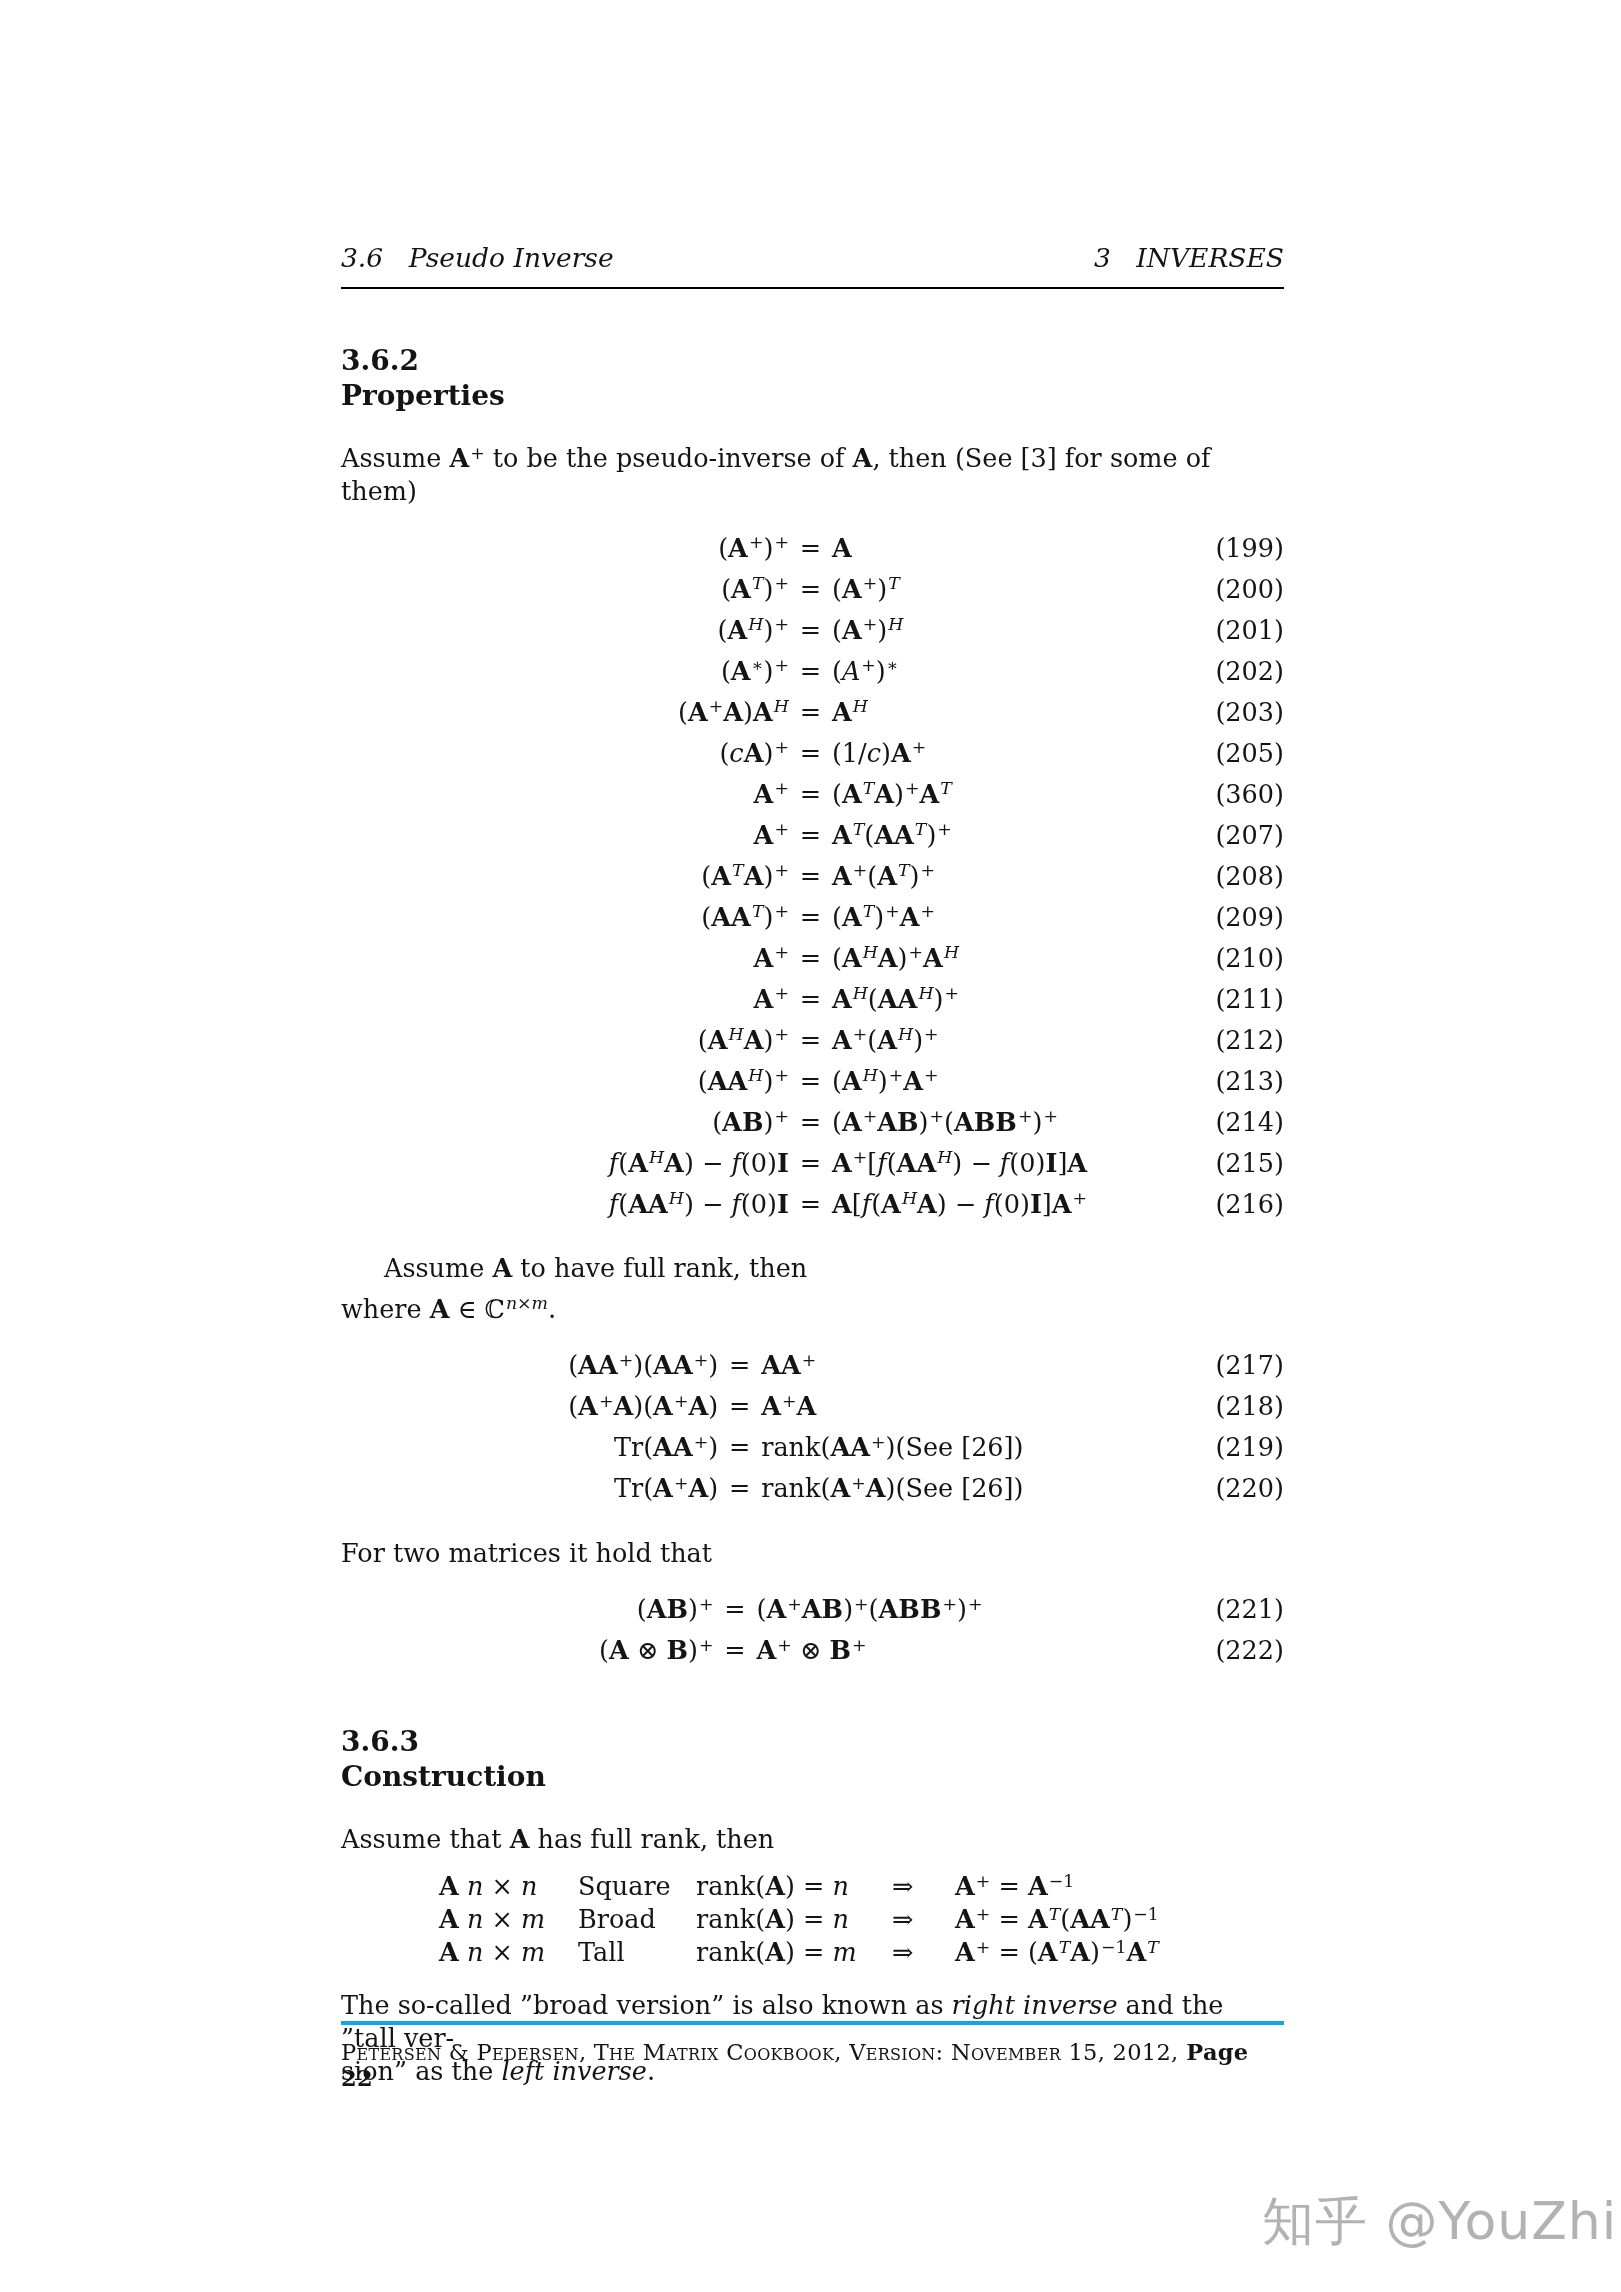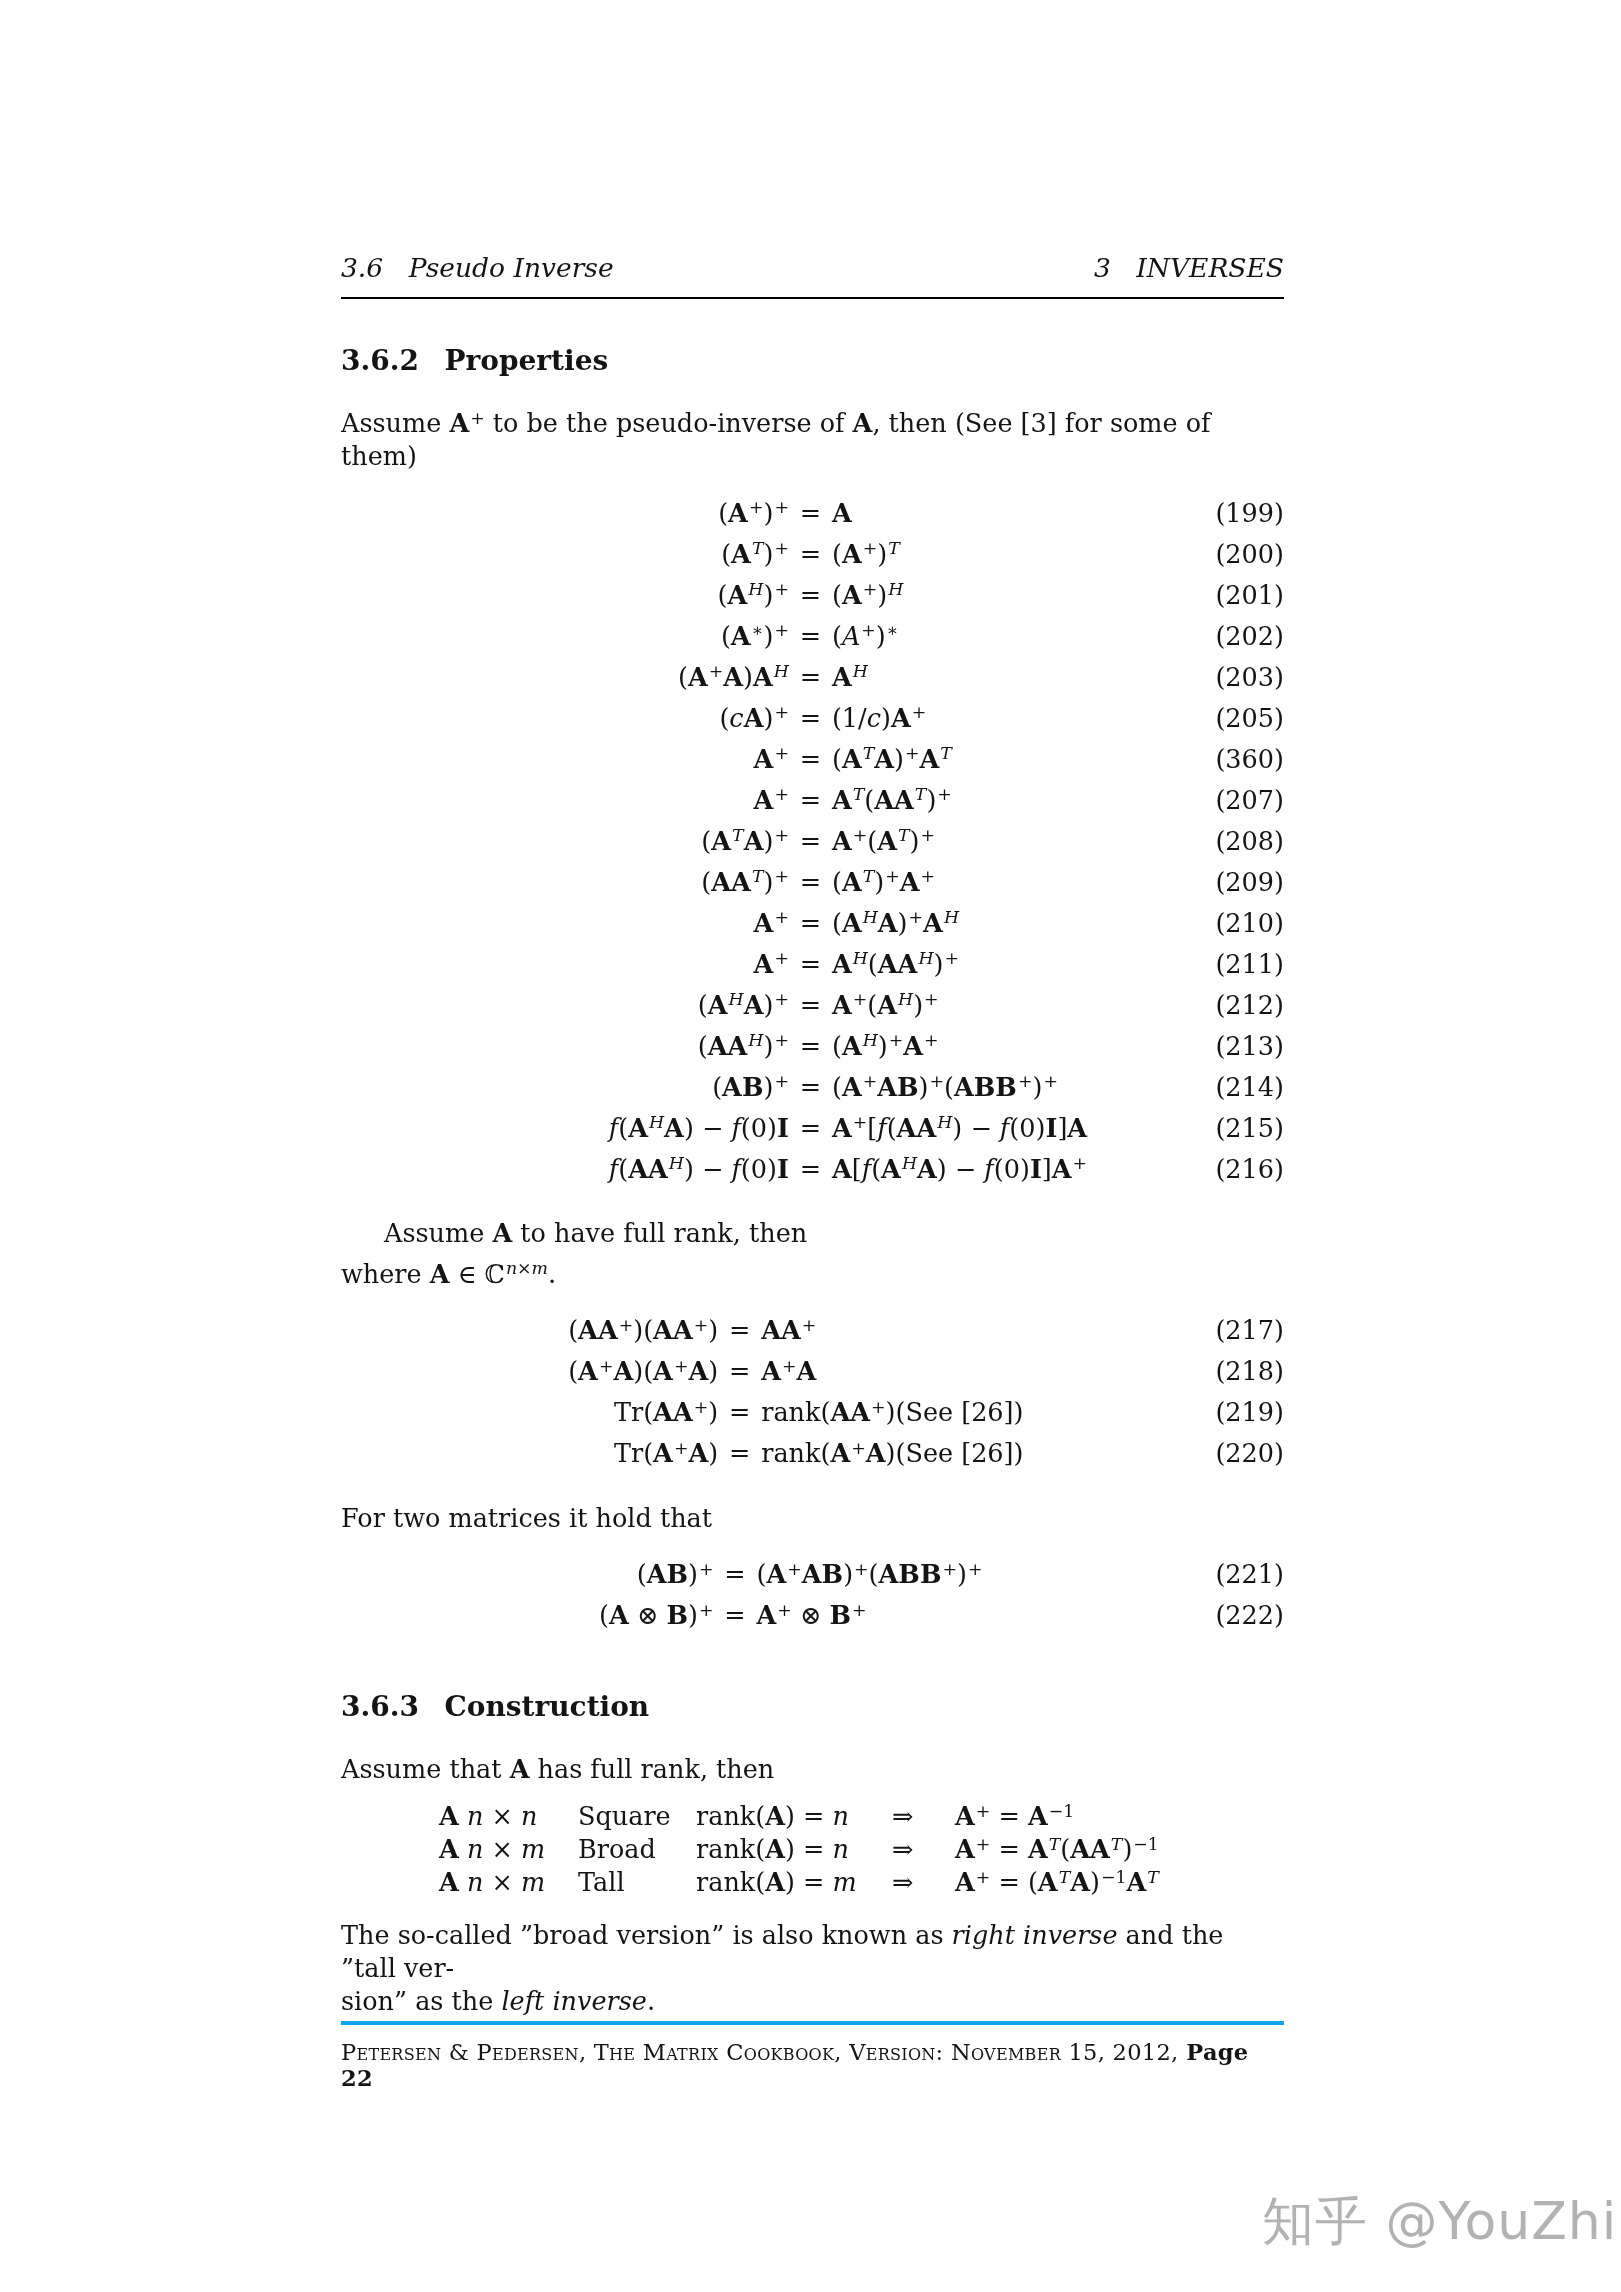--- a/index.html
+++ b/index.html
@@ -1,27 +1,27 @@
 <!DOCTYPE html>
 <html><head>
 <meta charset="utf-8">
 <style>
   html,body{margin:0;padding:0;background:#ffffff;}
   .page{position:relative;width:1621px;height:2293px;background:#ffffff;overflow:hidden;
         font-family:"DejaVu Serif", serif;color:#141414;}
   
-  .pageheader{position:absolute;left:341px;top:252px;width:943px;display:flex;
+  .pageheader{position:absolute;left:341px;top:242px;width:943px;display:flex;
               justify-content:space-between;align-items:baseline;font-style:italic;font-size:26.5px;
               border-bottom:2px solid #000;padding-bottom:13.7px;}
   .ph-left span,.ph-right span{display:inline-block;}
   .ph-left .gap,.ph-right .gap{width:25.5px;}
   
   .flow{position:absolute;left:341px;top:294px;width:943px;font-size:25.5px;line-height:33px;}
   .blk-h{display:flex;align-items:baseline;font-weight:bold;font-size:28px;line-height:35px;
-         margin:49px 0 29px 0;}
+         margin:49px 0 29px 0;flex-direction:column;}
   .blk-h .hnum{margin-right:25.5px;}
   .blk-p{margin:0 0 7.8px 0;}
   .blk-p.indent{text-indent:43px;}
   .blk-eq{margin:23.5px 0 23.5px 0;}
   .eqrow{display:flex;align-items:baseline;height:41px;white-space:nowrap;}
   .eq-lhs{flex:0 0 auto;width:var(--lhsw,46%);text-align:right;}
   .eq-rel{flex:0 0 auto;width:43px;text-align:center;}
   .eq-rhs{flex:1 1 auto;text-align:left;}
   .eq-note{}
   .eq-num{flex:0 0 auto;text-align:center;}

